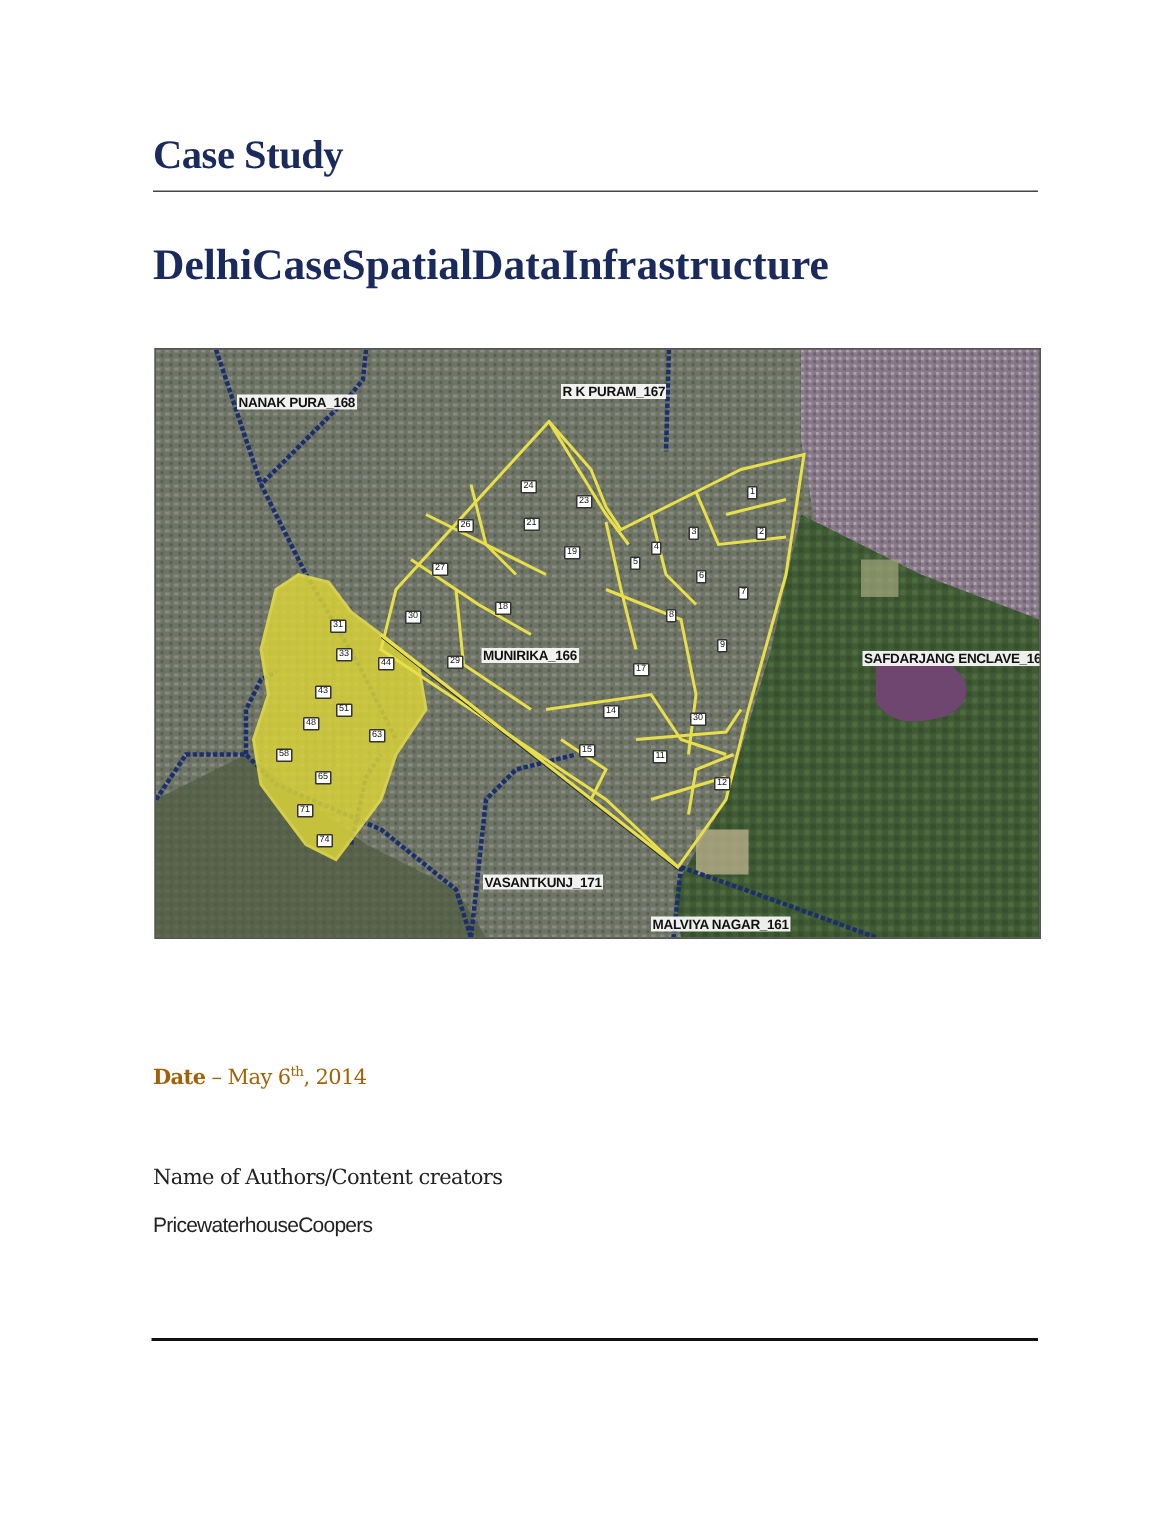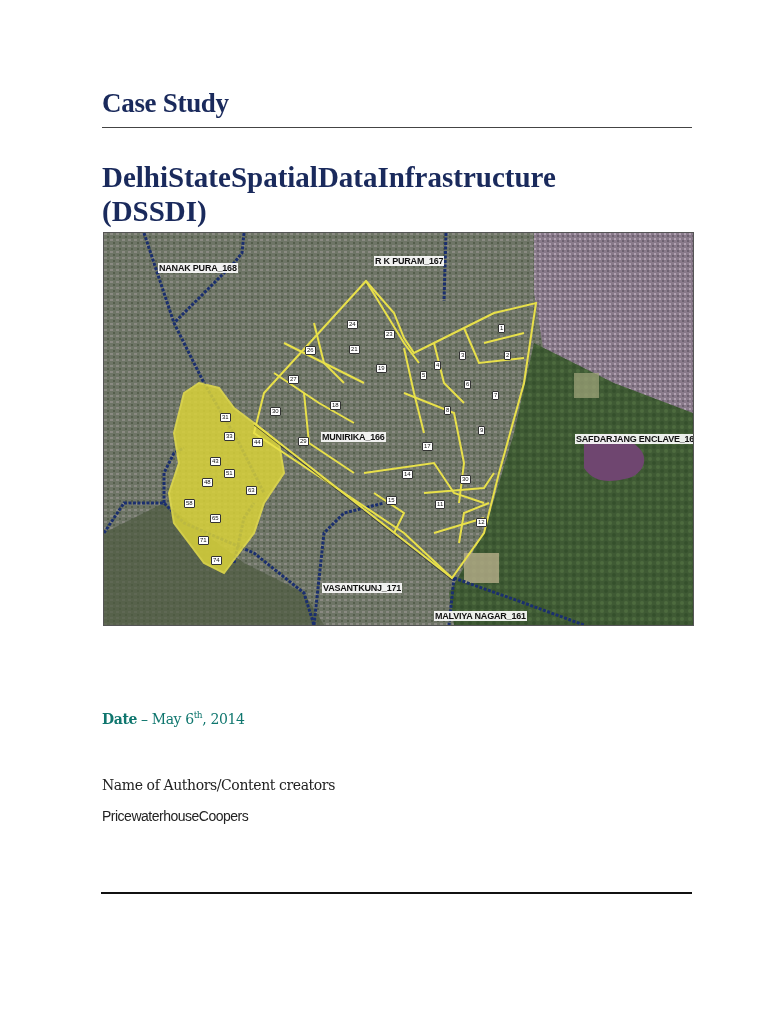--- a/index.html
+++ b/index.html
@@ -37,21 +37,21 @@
     color: #111; background: #fff; border: 0.5px solid #333; line-height: 7px;
     padding: 0 1px; border-radius: 1px;
   }
 
   .meta-org {
     position: absolute; left: 90px; top: 676px;
     font-family: "DejaVu Serif", serif; font-weight: bold; font-size: 14px; color: #111;
     margin: 0; letter-spacing: -0.4px;
   }
   .meta-date {
-    position: absolute; left: 90px; top: 710px; font-size: 14px; color: #0f766e; margin: 0;
+    position: absolute; left: 90px; top: 710px; font-size: 14px; color: #a16207; margin: 0;
     font-family: "DejaVu Serif", serif; letter-spacing: -0.4px;
   }
   .meta-date b { font-weight: bold; }
   .meta-date sup { font-size: 9px; }
   .meta-authors-label {
     position: absolute; left: 90px; top: 777px; font-size: 14px; color: #222; margin: 0;
     font-family: "DejaVu Serif", serif; letter-spacing: -0.4px;
   }
   .meta-authors {
     position: absolute; left: 90px; top: 808px; font-size: 14px; color: #222; margin: 0;
@@ -63,26 +63,25 @@
 <body>
 
 <div class="page">
 
   <h1 class="heading-1">Case Study</h1>
   <div class="rule-top"></div>
 
   <h2 class="doc-title">
     <span class="line1">
       <span>Delhi</span>
-      <span>State</span>
+      <span>Case</span>
       <span>Spatial</span>
       <span>Data</span>
       <span>Infrastructure</span>
     </span>
-    <span>(DSSDI)</span>
   </h2>
 
   <div class="map-frame">
     <svg width="589" height="392" viewBox="0 0 589 392" xmlns="http://www.w3.org/2000/svg">
       <defs>
         <pattern id="urban" width="6" height="6" patternUnits="userSpaceOnUse">
           <rect width="6" height="6" fill="#6e7566"></rect>
           <rect x="0" y="0" width="3" height="2" fill="#8a8a82"></rect>
           <rect x="3" y="3" width="2" height="2" fill="#555e4c"></rect>
         </pattern>

